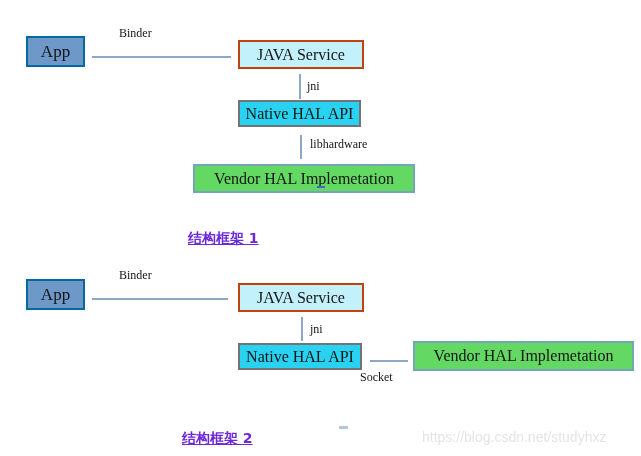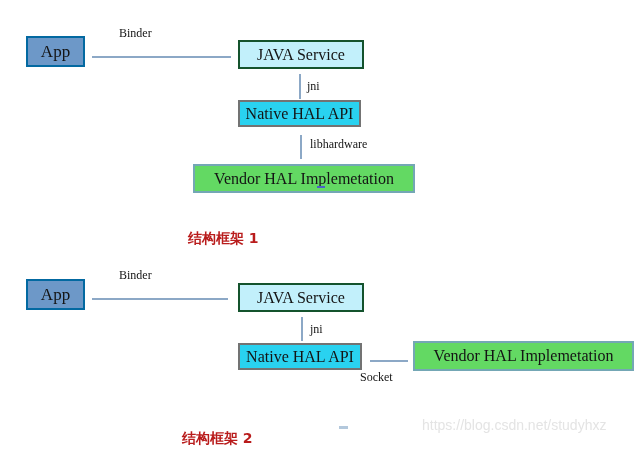--- a/index.html
+++ b/index.html
@@ -22,21 +22,21 @@
     line-height: 1;
     white-space: nowrap;
   }
   .box-app {
     background: #6d98c8;
     border: 2px solid #0369a1;
     font-size: 17px;
   }
   .box-java {
     background: #c2f0fb;
-    border: 2px solid #14532d;
+    border: 2px solid #c2410c;
   }
   .box-native {
     background: #29d2f0;
     border: 2px solid #737373;
   }
   .box-vendor {
     background: #63d963;
     border: 2px solid #74a7b5;
   }
   .lbl {
@@ -53,22 +53,23 @@
   .vline {
     position: absolute;
     width: 2px;
     background: #8ca8c6;
   }
   .caption {
     position: absolute;
     font-family: "DejaVu Sans", "Liberation Sans", sans-serif;
     font-weight: bold;
     font-size: 14px;
-    color: #b91c1c;
+    color: #6d28d9;
     white-space: nowrap;
+    text-decoration: underline;
   }
   .watermark {
     position: absolute;
     font-family: "Liberation Sans", "DejaVu Sans", sans-serif;
     font-size: 14px;
     color: #e4e4e4;
     white-space: nowrap;
   }
   .artifact {
     position: absolute;
@@ -124,15 +125,15 @@
 
     <div class="lbl" style="left:360px; top:371px;text-align:center;">Socket</div>
 
     <div class="box box-vendor" style="left:413px; top:341px; width:221px; height:30px;">Vendor HAL Implemetation</div>
 
     <div class="artifact" style="left:339px; top:426px; width:9px; height:3px; background:#b3c8dc;"></div>
 
     <div class="caption" style="left:182px; top:430px;">结构框架 2</div>
   </div>
 
-  <div class="watermark" style="left:422px; top:417px;text-align:center;">https://blog.csdn.net/studyhxz</div>
+  <div class="watermark" style="left:422px; top:429px;text-align:center;">https://blog.csdn.net/studyhxz</div>
 
 </div>
 
 </body></html>

